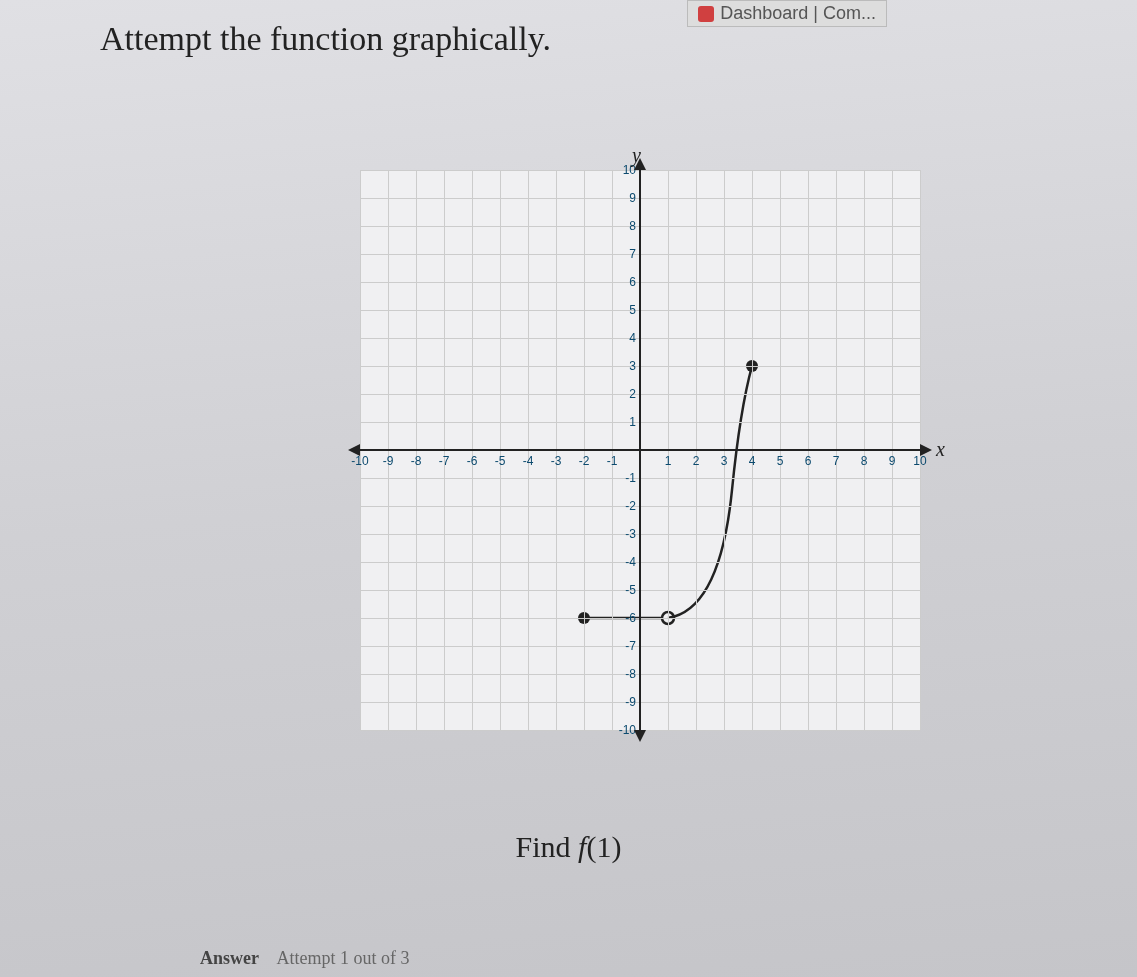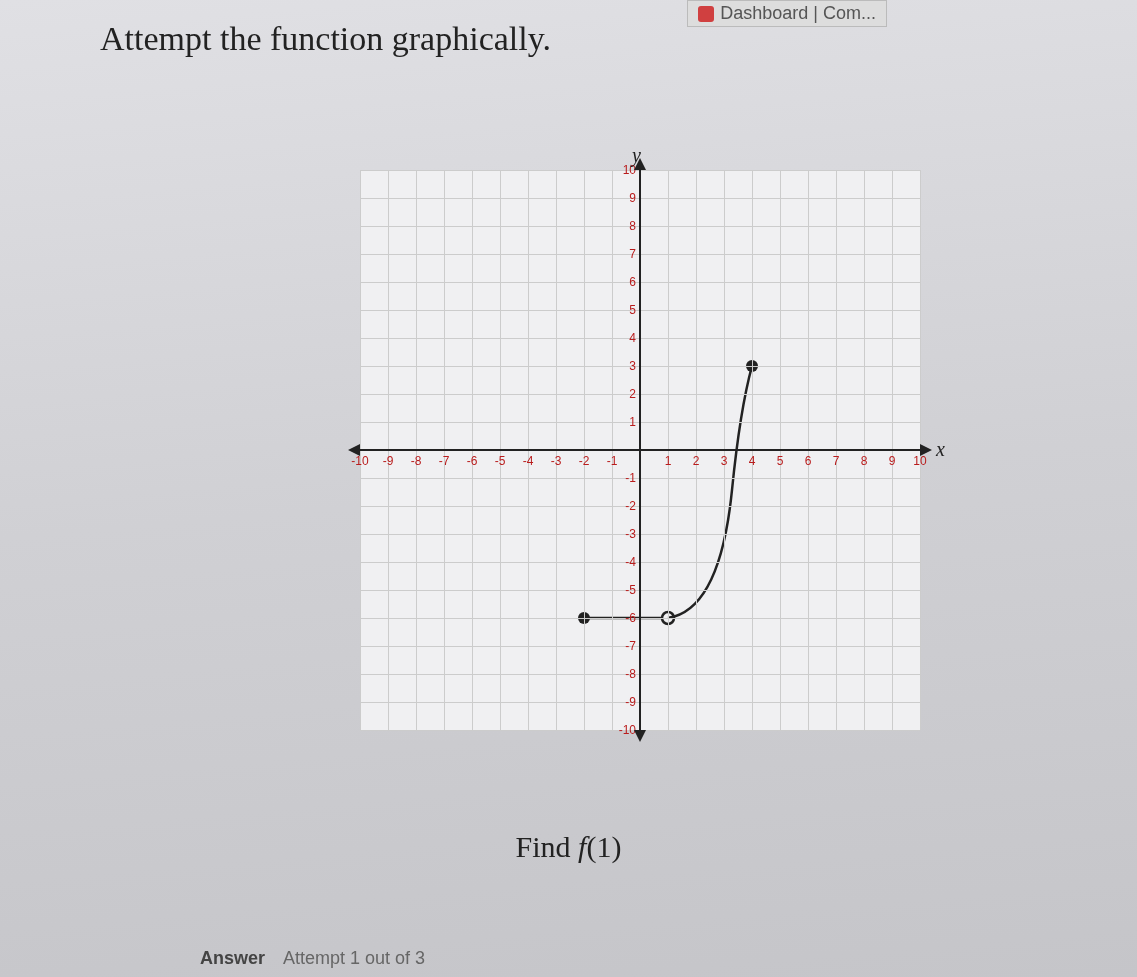--- a/index.html
+++ b/index.html
@@ -63,21 +63,21 @@
   .axis {
     position: absolute;
     background: #222;
   }
   .axis.x { height: 2px; width: 100%; left:0; }
   .axis.y { width: 2px; height: 100%; top:0; }
   .tick-label {
     position: absolute;
     font-family: Arial, sans-serif;
     font-size: 12px;
-    color: #b91c1c;
+    color: #0c4a6e;
   }
   .tick-label.x { top: 50%; margin-top: 4px; transform: translateX(-50%); }
   .tick-label.y { left: 50%; margin-left: -22px; transform: translateY(-50%); text-align: right; width: 18px; }
   .axis-label {
     position: absolute;
     font-family: 'Times New Roman', serif;
     font-style: italic;
     font-size: 20px;
     color: #222;
   }
@@ -118,21 +118,21 @@
     width: 1137px;
     text-align: center;
     font-size: 30px;
     color: #222;
   }
   .find-text .fn { font-style: italic; }
   .answer-row {
     position: absolute;
     bottom: 8px;
     left: 200px;
-    font-family: Liberation Sans, sans-serif;
+    font-family: Liberation Serif, serif;
     color: #666;
     font-size: 18px;
   }
   .answer-row .label { font-weight: bold; color: #444; margin-right: 14px; }
 </style>
 </head>
 <body>
 
 <div class="tab-area">
   <span class="tab-icon"></span>

